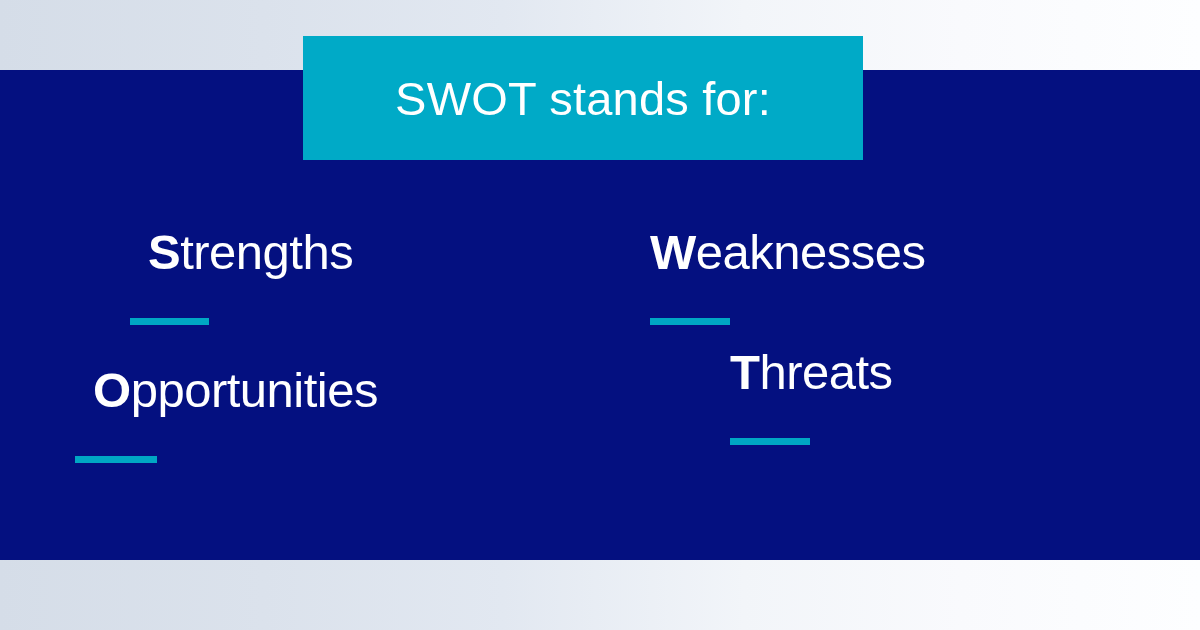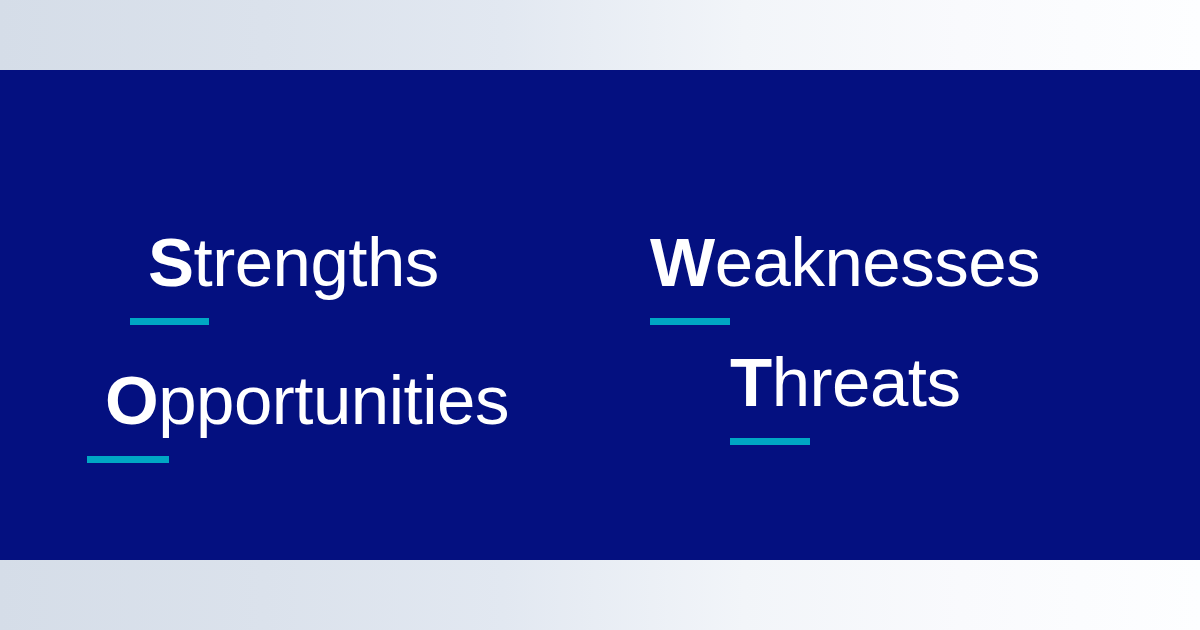--- a/index.html
+++ b/index.html
@@ -66,56 +66,59 @@
     top: 70px;
     width: 1200px;
     height: 490px;
     z-index: 2;
   }
 
   .term {
     position: absolute;
     white-space: nowrap;
     color: #ffffff;
-    font-size: 69px;
+    font-size: 49px;
     font-weight: 300;
     line-height: 1;
     letter-spacing: -0.5px;
   }
   .term .initial {
     font-weight: 700;
   }
   .term .rest {
     font-weight: 300;
   }
 
   .term .underline {
     position: absolute;
     height: 7px;
     background: #00a7c4;
   }
 
   
   .term-strengths      { left: 148px; top: 158px; }
   .term-weaknesses     { left: 650px; top: 158px; }
-  .term-opportunities  { left: 93px;  top: 296px; margin-left: 12px; }
+  .term-opportunities  { left: 93px;  top: 296px; }
   .term-threats        { left: 730px; top: 278px; }
 
   .term-strengths     .underline { left: -18px; top: 90px; width: 79px; }
   .term-weaknesses    .underline { left: 0px;   top: 90px; width: 80px; }
   .term-opportunities .underline { left: -18px; top: 90px; width: 82px; }
   .term-threats       .underline { left: 0px;   top: 90px; width: 80px; }
 </style>
 </head>
 <body>
 
 <div id="canvas">
 
   <div class="navy-band"></div>
 
+  <div class="header-banner">
+    <div class="header-title">SWOT stands for:</div>
+  </div>
 
   <div class="terms">
 
     <div class="term term-strengths">
       <span class="initial">S</span><span class="rest">trengths</span>
       <span class="underline"></span>
     </div>
 
     <div class="term term-weaknesses">
       <span class="initial">W</span><span class="rest">eaknesses</span>

